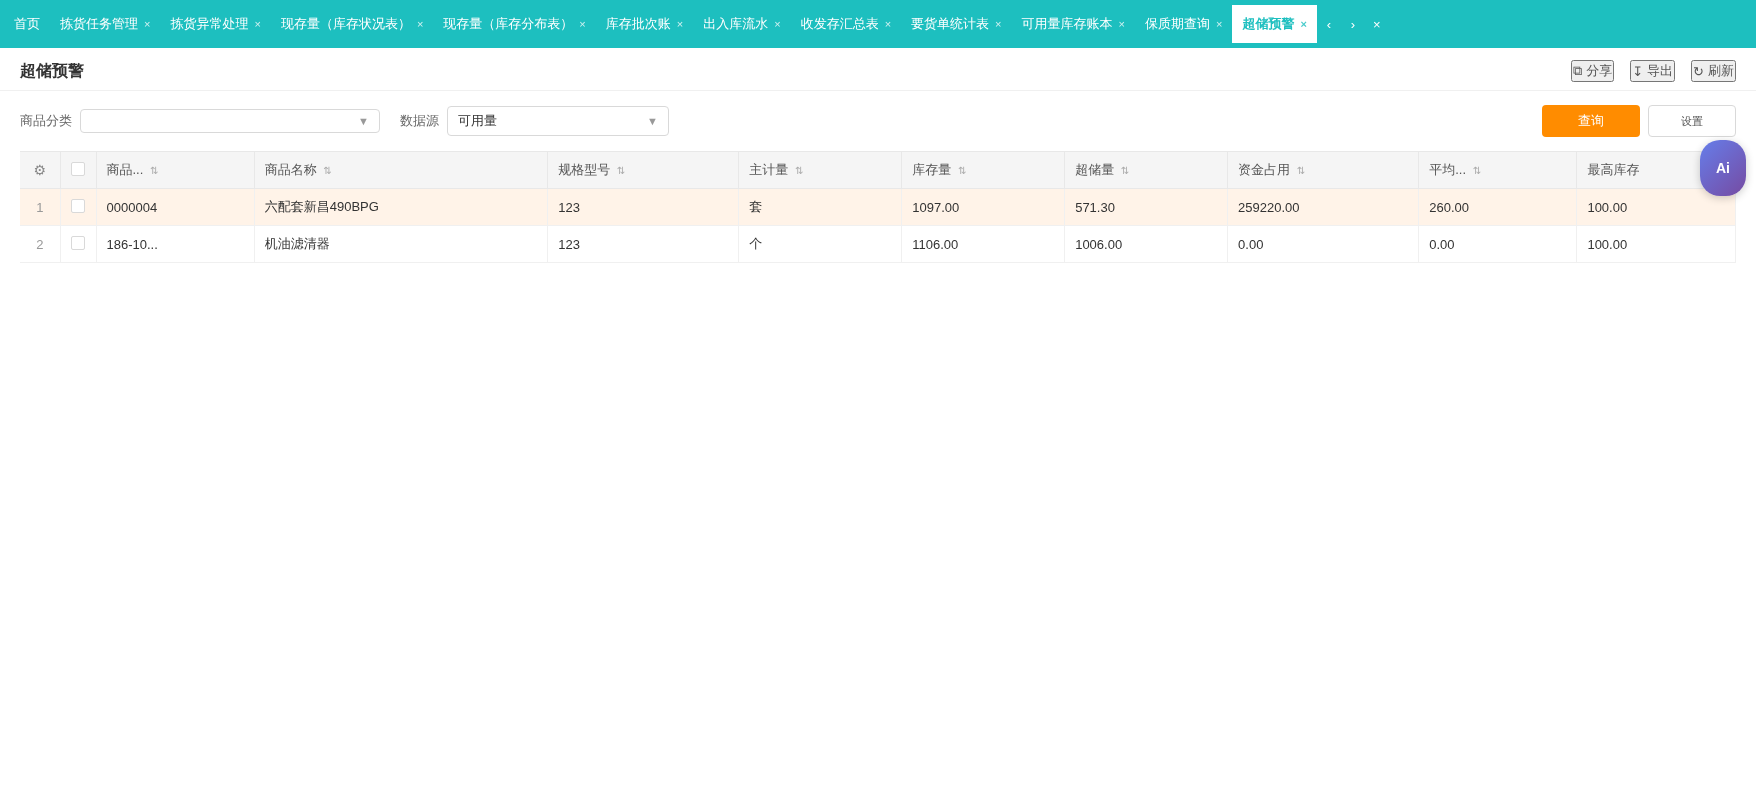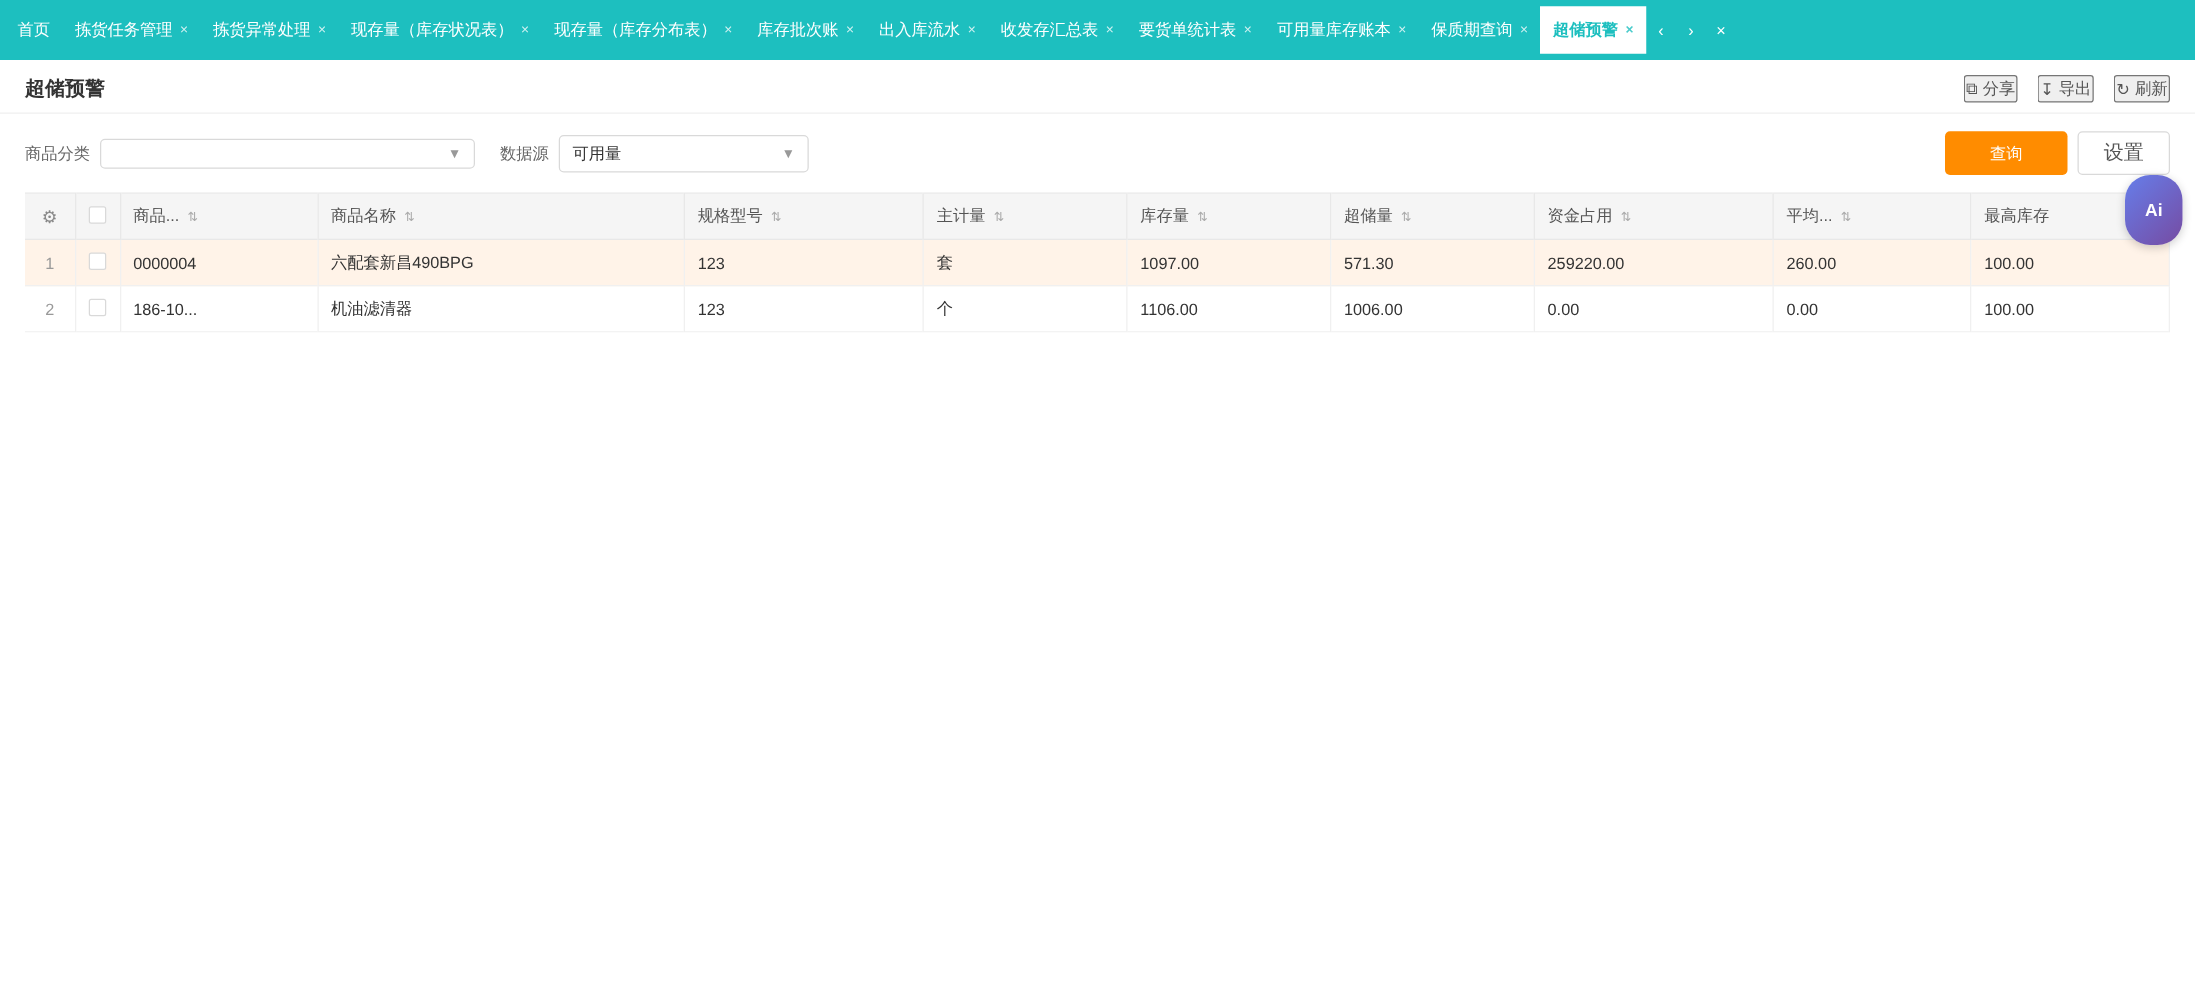--- a/index.html
+++ b/index.html
@@ -104,23 +104,23 @@
       padding: 7px 36px;
       cursor: pointer;
       font-size: 13px;
       margin-left: auto;
     }
     .btn-settings {
       background: #fff;
       color: #555;
       border: 1px solid #d9d9d9;
       border-radius: 4px;
-      padding: 6px 20px;
-      cursor: pointer;
-      font-size: 16px;
+      padding: 6px 32px;
+      cursor: pointer;
+      font-size: 11px;
     }
     .filter-right {
       margin-left: auto;
       display: flex;
       gap: 8px;
     }
 
     
     .table-container {
       padding: 0 20px;
@@ -260,21 +260,21 @@
 <div class="filter-area">
   <div class="filter-item">
     <span class="filter-label">商品分类</span>
     <div class="filter-select">
       <span class="filter-select-text"></span>
       <span class="filter-select-arrow">▼</span>
     </div>
   </div>
   <div class="filter-item">
     <span class="filter-label">数据源</span>
-    <div class="filter-select" style="width:200px;">
+    <div class="filter-select" style="width:222px;">
       <span class="filter-select-value">可用量</span>
       <span class="filter-select-arrow">▼</span>
     </div>
   </div>
   <div class="filter-right">
     <button class="btn-query">查询</button>
     <button class="btn-settings">设置</button>
   </div>
 </div>
 

